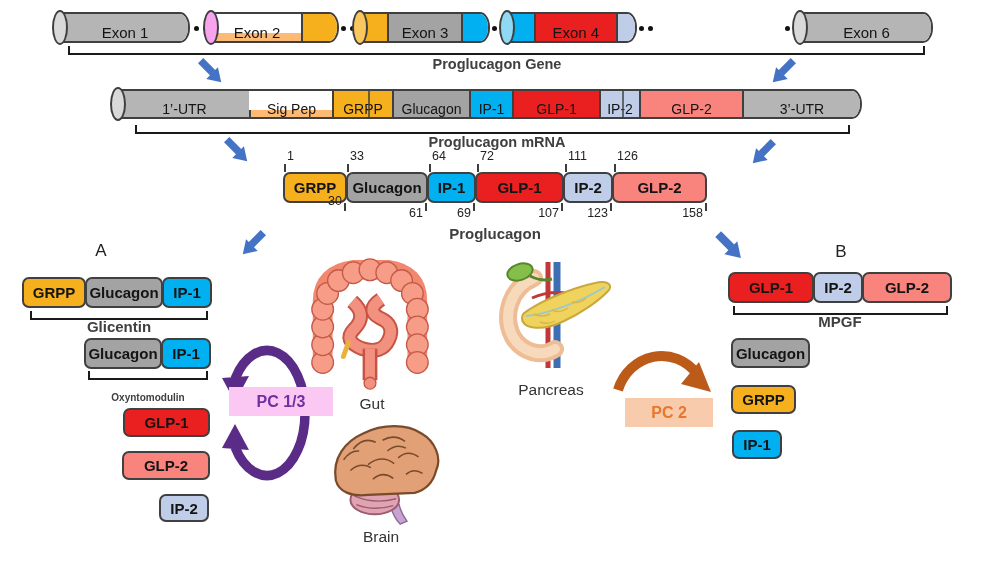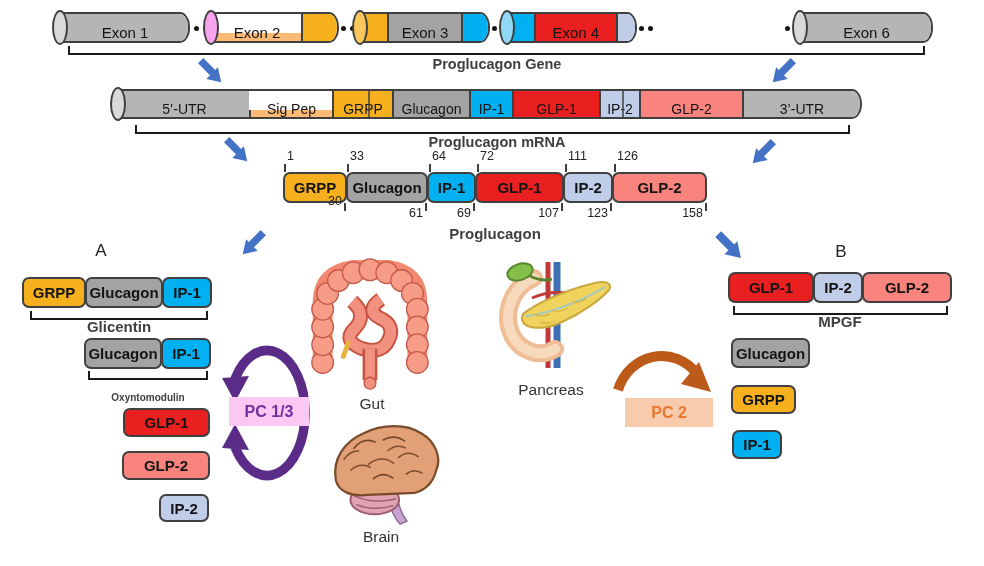--- a/index.html
+++ b/index.html
@@ -138,21 +138,21 @@
       <polygon points="27,27 11,23.5 23.5,11" fill="#4472c4"></polygon>
   </svg>
   <svg class="arrow" style="left:770px;top:57px" width="28" height="28" viewBox="0 0 30 30">
     <path d="M25 4 L12 17" stroke="#4472c4" stroke-width="8"></path>
       <polygon points="3,27 19,23.5 6.5,11" fill="#4472c4"></polygon>
   </svg>
 
   <div class="cyl mrna" style="left:118px;top:89px;width:744px;height:30px">
     <div class="cyl-body">
       <div class="seg c-gray" style="width:129px">
-          <span>5’-UTR</span>
+          <span>1’-UTR</span>
         </div>
       <div class="seg c-magenta" style="width:83px">
           <span>Sig Pep</span>
         </div>
       <div class="seg c-yellow" style="width:60px">
           <i class="split" style="left:34px"></i>
           <span>GRPP</span>
         </div>
       <div class="seg c-green" style="width:77px">
           <span>Glucagon</span>
@@ -277,21 +277,21 @@
   <div class="pep c-lav" style="left:159px;top:494px;width:50px;height:28px">
       <span>IP-2</span>
     </div>
 
   <svg class="arrow" style="left:218px;top:340px" width="100" height="146" viewBox="0 0 100 146">
     <path d="M 87 73 A 38 62 0 0 0 17 39" fill="none" stroke="#5b2c87" stroke-width="9.5"></path>
     <polygon points="4,38 31,36 17,62" fill="#5b2c87"></polygon>
     <path d="M 87 73 A 38 62 0 0 1 17 107" fill="none" stroke="#5b2c87" stroke-width="9.5"></path>
     <polygon points="4,108 31,110 17,84" fill="#5b2c87"></polygon>
   </svg>
-  <div class="enz pc13" style="left:229px;top:397px;width:80px;height:29px">
+  <div class="enz pc13" style="left:229px;top:387px;width:104px;height:29px">
       <span>PC 1/3</span>
     </div>
 
   <svg class="arrow" style="left:300px;top:252px" width="140" height="143" viewBox="0 0 140 145">
     <path d="M22 112 L22 50 Q22 22 54 18 L88 18 Q118 22 118 50 L118 112" fill="none" stroke="#f2886f" stroke-width="20"></path>
     <g fill="#f79c86" stroke="#c35a49" stroke-width="1.3">
       <circle cx="22" cy="112" r="11"></circle>
         <circle cx="22" cy="94" r="11"></circle>
         <circle cx="22" cy="76" r="11"></circle>
         <circle cx="22" cy="58" r="11"></circle>

